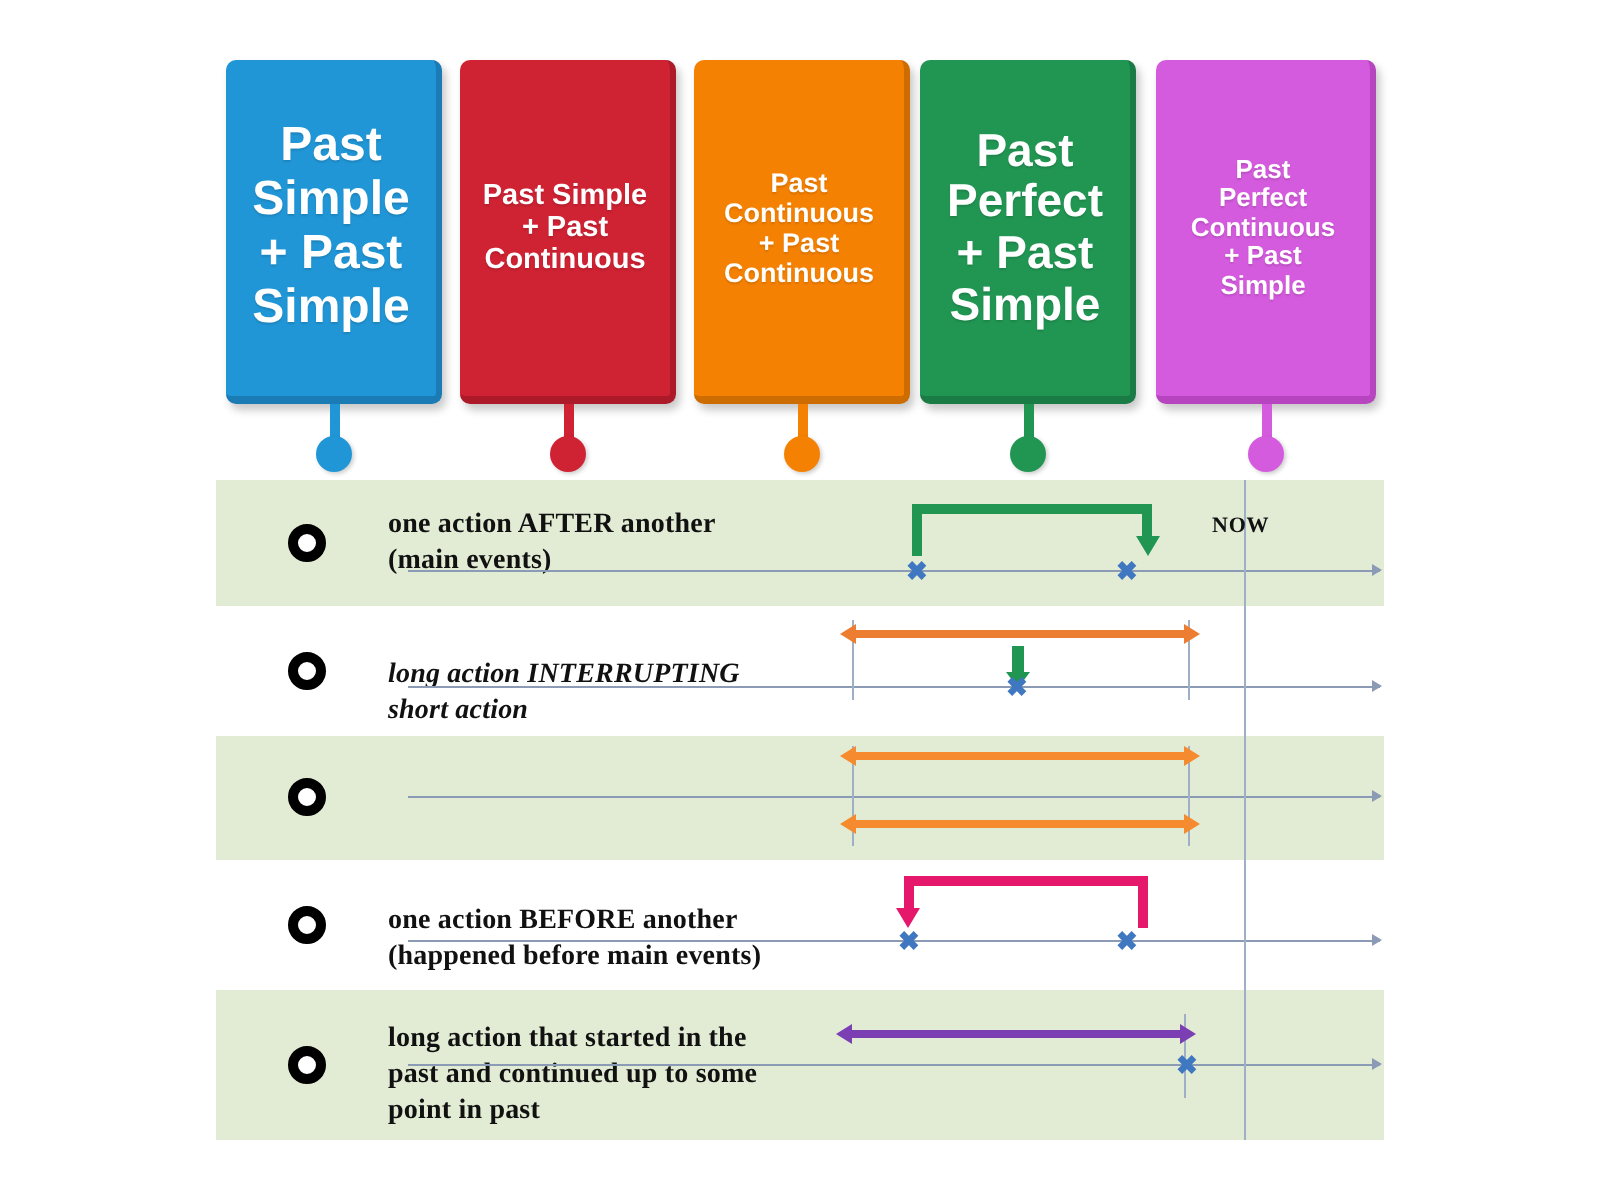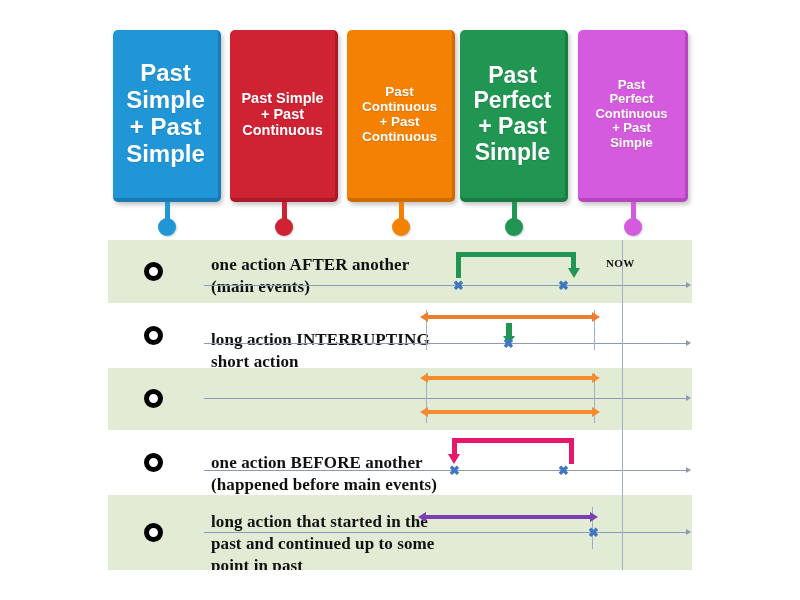--- a/index.html
+++ b/index.html
@@ -87,24 +87,24 @@
     left: 36px;
     width: 19px;
     height: 19px;
     border-radius: 50%;
     border: 5px solid #000000;
     box-sizing: border-box;
     background: #ffffff;
   }
   .row-text {
     position: absolute;
-    left: 103px;
+    left: 86px;
     font-family: "Liberation Serif", serif;
     font-weight: bold;
-    font-size: 17px;
+    font-size: 14px;
     line-height: 1.28;
     color: #111111;
     white-space: pre-line;
     letter-spacing: 0.1px;
   }
 
   
   .axis {
     position: absolute;
     left: 96px;
@@ -274,21 +274,21 @@
         <div class="top" style="background: rgb(33, 150, 83);"></div>
         <div class="legl" style="background: rgb(33, 150, 83); height: 26px;"></div>
         <div class="legr" style="background: rgb(33, 150, 83); height: 16px;"></div>
         <div class="tip" style="right: -4px; top: 16px; border-top: 10px solid rgb(33, 150, 83);"></div>
       </div>
       <div class="xmark" style="left: 345px; top: 40px;">✖</div>
       <div class="xmark" style="left: 450px; top: 40px;">✖</div>
     </div>
     <div class="tl-row plain" style="top: 63px; height: 65px;">
       <div class="bullet" style="top: 23px;"></div>
-      <div class="row-text" style="top: 26px;">long action INTERRUPTING
+      <div class="row-text" style="top: 26px; font-style: italic;">long action INTERRUPTING
 short action</div>
       <div class="axis" style="top: 40px;"></div>
       <div class="axis-head" style="left: 578px; top: 37px;"></div>
       <div class="vtick" style="left: 318px; top: 7px; height: 40px;"></div>
       <div class="vtick" style="left: 486px; top: 7px; height: 40px;"></div>
       <div class="darrow" style="left: 312px; top: 12px; width: 180px;">
         <div class="bar" style="background: rgb(237, 125, 49);"></div>
         <div class="hl" style="border-right: 8px solid rgb(237, 125, 49);"></div>
         <div class="hr" style="border-left: 8px solid rgb(237, 125, 49);"></div>
       </div>

